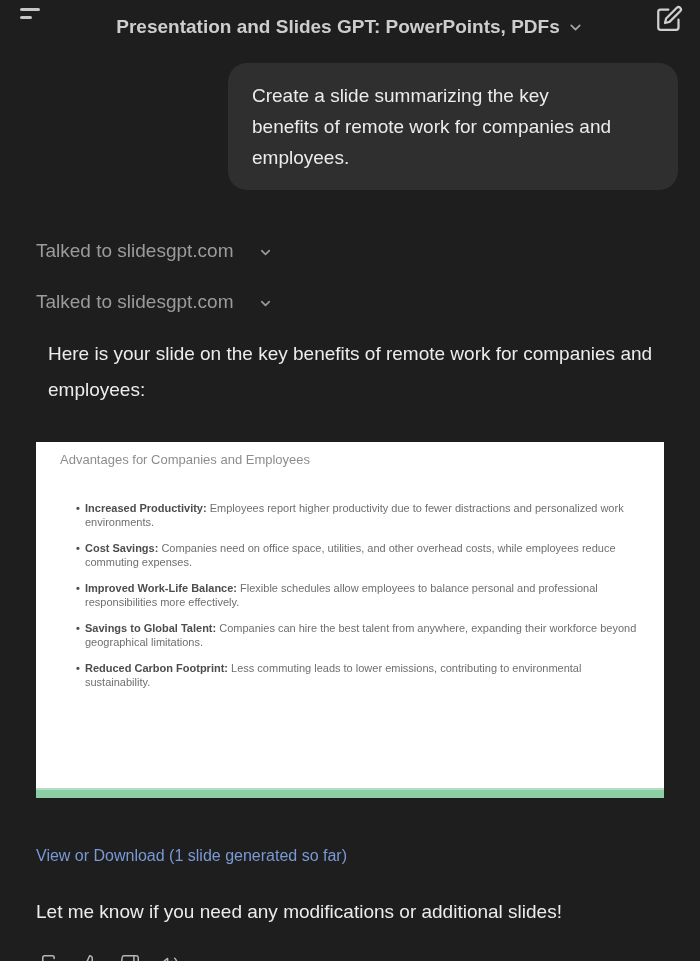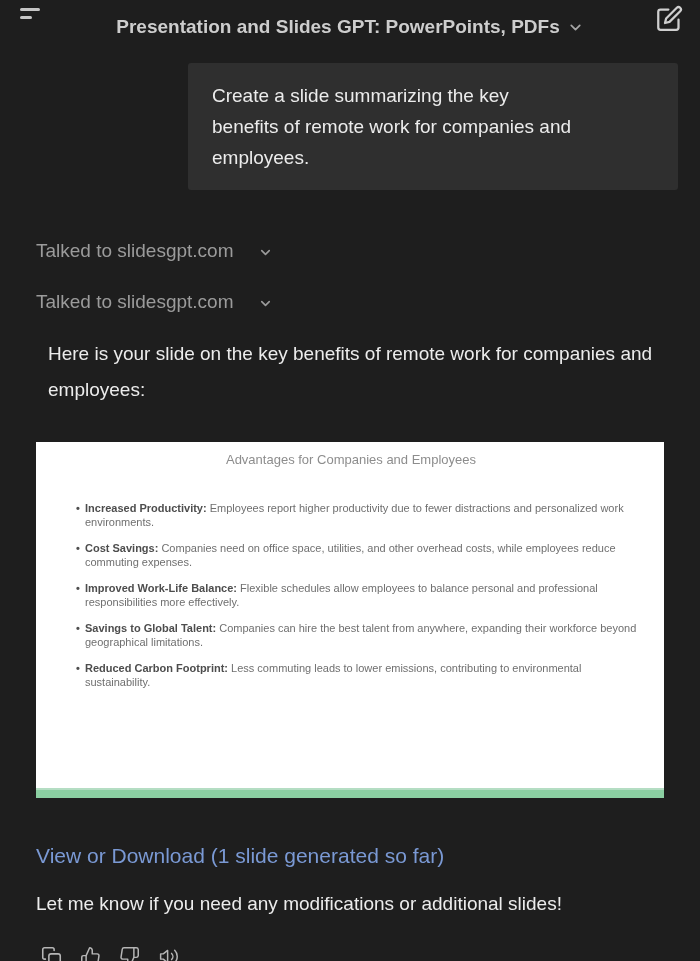--- a/index.html
+++ b/index.html
@@ -57,23 +57,23 @@
     display:flex;align-items:center;justify-content:center;
   }
 
   
   .bubble-row{
     display:flex;justify-content:flex-end;
     padding-right:22px;
     margin-top:19px;
   }
   .user-bubble{
-    width:490px;
+    width:450px;
     background:var(--bubble);
-    border-radius:3px;
+    border-radius:19px;
     padding:17px 26px 17px 24px;
   }
   .user-bubble p{
     max-width:368px;
     font-size:19px;line-height:31px;
     color:var(--text-primary);
   }
 
   
   .tool-row{
@@ -108,21 +108,20 @@
   .slide-title{
     margin:16px 22px 0 28px;
     font-size:20px;line-height:24px;
     font-weight:500;
     color:#3e4347;
   }
   .slide-subtitle{
     margin:10px 22px 0 24px;
     font-size:13px;line-height:16px;
     color:#8d8d8d;
-    text-align:center;
   }
   .slide-bullets{
     margin:33px 22px 0 40px;
   }
   .slide-bullet{
     display:flex;
     font-size:11px;line-height:14px;
     color:#6f6f6f;
     margin-bottom:12px;
   }
@@ -134,22 +133,22 @@
   .slide-accent{
     position:absolute;left:0;right:0;bottom:0;
     height:10px;
     background:var(--slide-accent-green);
     border-top:2px solid #b4ddc3;
   }
 
   
   .download-link{
     display:inline-block;
-    margin:46px 0 0 36px;
-    font-size:21px;line-height:24px;
+    margin:46px 0 8px 36px;
+    font-size:16px;line-height:24px;
     color:var(--link);
     text-decoration:none;
     cursor:pointer;
   }
   .closing-text{
     margin:24px 30px 14px 36px;
     font-size:19px;line-height:24px;
     color:var(--text-primary);
   }
 

